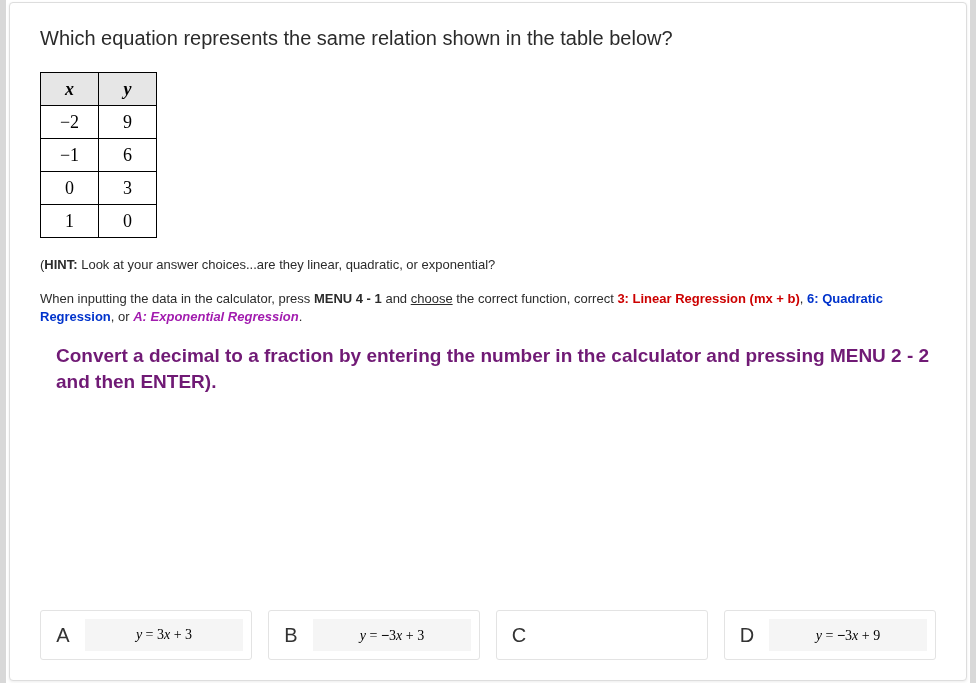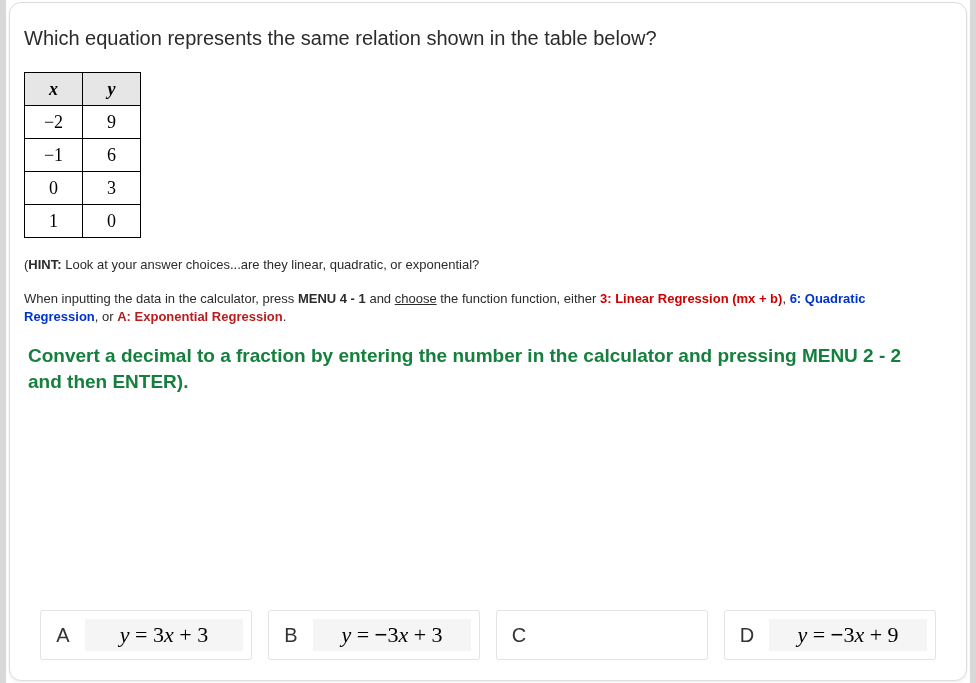--- a/index.html
+++ b/index.html
@@ -16,23 +16,23 @@
     width: 976px;
     height: 683px;
     background: #fff;
     border-left: 6px solid #d8d8d8;
     border-right: 6px solid #d8d8d8;
     padding: 2px 3px;
   }
   .content-card {
     background: #fff;
     border: 1px solid #ddd;
-    border-radius: 12px;
+    border-radius: 4px;
     box-shadow: 0 1px 3px rgba(0,0,0,0.08);
-    padding: 22px 30px 24px 14px;
+    padding: 22px 30px 24px 30px;
     height: 100%;
     position: relative;
   }
   .question-text {
     font-size: 20px;
     color: #2b2b2b;
     margin: 0 0 20px 0;
     line-height: 1.35;
   }
   .data-table {
@@ -59,26 +59,26 @@
   .hint-para {
     font-size: 13px;
     color: #2b2b2b;
     margin: 0 0 16px 0;
     line-height: 1.4;
   }
   .hint-para b { font-weight: bold; }
   .underline { text-decoration: underline; margin-top: 12px; }
   .red { color: #cc0000; font-weight: bold; }
   .blue { color: #0033cc; font-weight: bold; }
-  .green { color: #b91c1c; font-weight: bold; }
+  .green { color: #a21caf; font-weight: bold; font-style: italic; }
   .purple-para {
-    color: #15803d;
+    color: #701a75;
     font-weight: bold;
     font-size: 19px;
-    margin: 0 0 16px 4px;
+    margin: 0 0 16px 16px;
     line-height: 1.4;
   }
   .answers-row {
     position: absolute;
     left: 30px;
     right: 30px;
     bottom: 20px;
     display: flex;
     gap: 16px;
     align-items: stretch;
@@ -105,21 +105,21 @@
     flex: 1;
     display: flex;
     align-items: center;
     justify-content: center;
     background: #f5f5f5;
     height: 32px;
     padding: 0 6px;
   }
   .answer-eq {
     font-family: "Times New Roman", Times, serif;
-    font-size: 22px;
+    font-size: 14px;
     color: #000;
     white-space: nowrap;
   }
   .answer-eq i { font-style: italic; }
   .minus { font-family: Arial, sans-serif; }
 </style>
 </head>
 <body>
 
 <div class="outer-frame">
@@ -150,21 +150,21 @@
         <td>0</td>
       </tr>
     </tbody>
       </table>
 
     <p class="hint-para">
       <span>(</span><b>HINT:</b><span> Look at your answer choices...are they linear, quadratic, or exponential?</span>
     </p>
 
     <p class="hint-para">
-      <span>When inputting the data in the calculator, press </span><b>MENU 4 - 1</b><span> and </span><span class="underline">choose</span><span> the function function, either </span><span class="red">3: Linear Regression (mx + b)</span><span>, </span><span class="blue">6: Quadratic Regression</span><span>, or </span><span class="green">A: Exponential Regression</span><span>.</span>
+      <span>When inputting the data in the calculator, press </span><b>MENU 4 - 1</b><span> and </span><span class="underline">choose</span><span> the correct function, correct </span><span class="red">3: Linear Regression (mx + b)</span><span>, </span><span class="blue">6: Quadratic Regression</span><span>, or </span><span class="green">A: Exponential Regression</span><span>.</span>
     </p>
 
     <p class="purple-para">Convert a decimal to a fraction by entering the number in the calculator and pressing MENU 2 - 2 and then ENTER).</p>
 
     <div class="answers-row">
       <div class="answer-choice">
         <div class="answer-letter">A</div>
         <div class="answer-eq-wrap">
           <span class="answer-eq"><i>y</i> = 3<i>x</i> + 3</span>
         </div>

